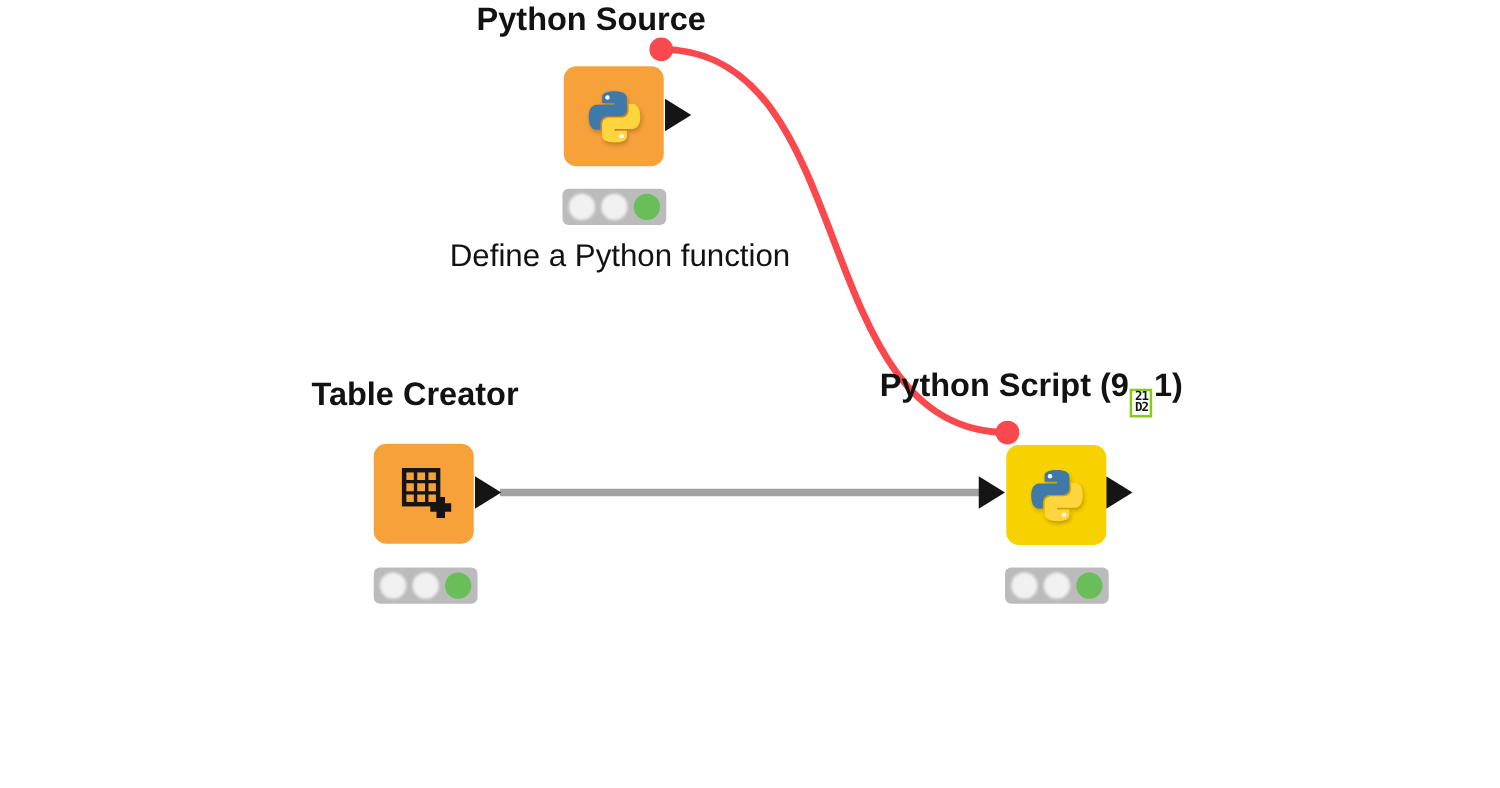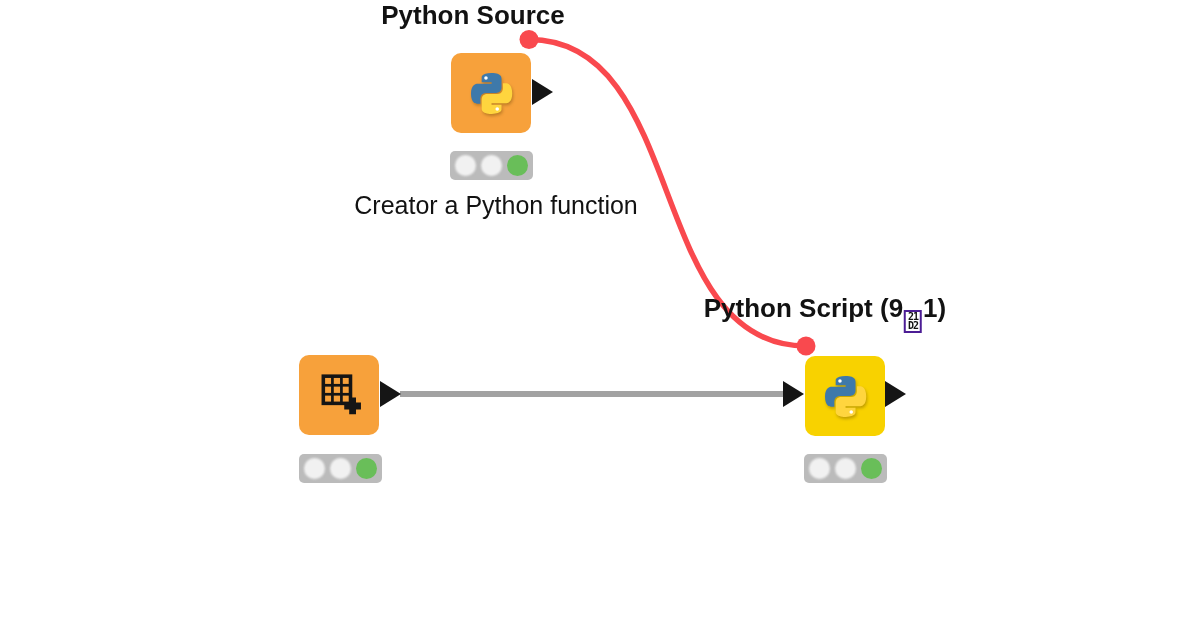--- a/index.html
+++ b/index.html
@@ -42,21 +42,21 @@
   #title-python-source { left: 473px; top: 0px; }
   #title-table-creator { left: 332px; top: 300px; }
   #title-python-script { left: 825px; top: 293px; }
 
   .tofu {
     display: inline-flex;
     flex-direction: column;
     justify-content: center;
     box-sizing: border-box;
     width: 18px; height: 23px;
-    border: 2px solid #4c1d95;
+    border: 2px solid #84cc16;
     vertical-align: -3px;
     font-family: "DejaVu Sans Mono", monospace;
     font-size: 10px;
     line-height: 9px;
     font-weight: bold;
     text-align: center;
     letter-spacing: -1px;
     margin: 0 1px;
   }
 
@@ -122,22 +122,23 @@
       <circle cx="67.9" cy="89.6" r="4" fill="#ffffff"></circle>
     </svg>
   </div>
 
   <div class="traffic" id="traffic-python-source">
     <span class="light"></span>
     <span class="light"></span>
     <span class="light green"></span>
   </div>
 
-  <div class="caption" id="caption-python-source">Creator a Python function</div>
+  <div class="caption" id="caption-python-source">Define a Python function</div>
 
+  <div class="title" id="title-table-creator">Table Creator</div>
 
   <div class="node" id="node-table-creator">
     <svg class="tc-icon" viewBox="0 0 44 44">
       <rect x="7" y="4" width="26" height="26" fill="none" stroke="#151515" stroke-width="3.4"></rect>
       <line x1="15.7" y1="4" x2="15.7" y2="30" stroke="#151515" stroke-width="2.6"></line>
       <line x1="24.3" y1="4" x2="24.3" y2="30" stroke="#151515" stroke-width="2.6"></line>
       <line x1="7" y1="12.7" x2="33" y2="12.7" stroke="#151515" stroke-width="2.6"></line>
       <line x1="7" y1="21.3" x2="33" y2="21.3" stroke="#151515" stroke-width="2.6"></line>
       <path d="M35 24.5 v16 M27 32.5 h16" stroke="#151515" stroke-width="6.5" fill="none"></path>
     </svg>

